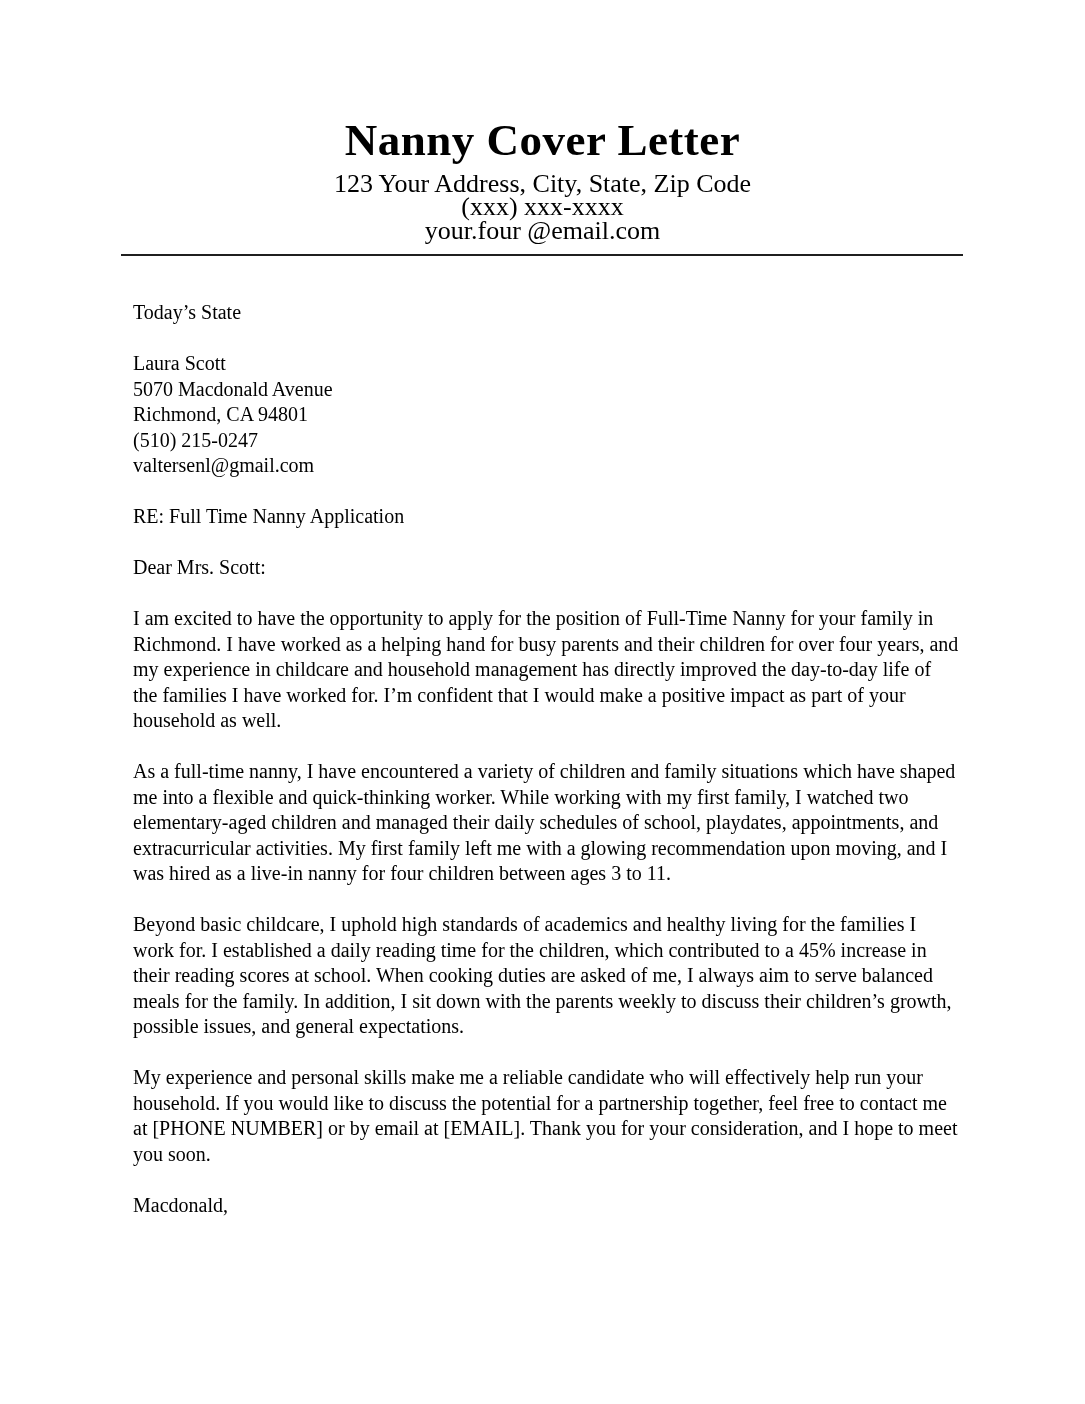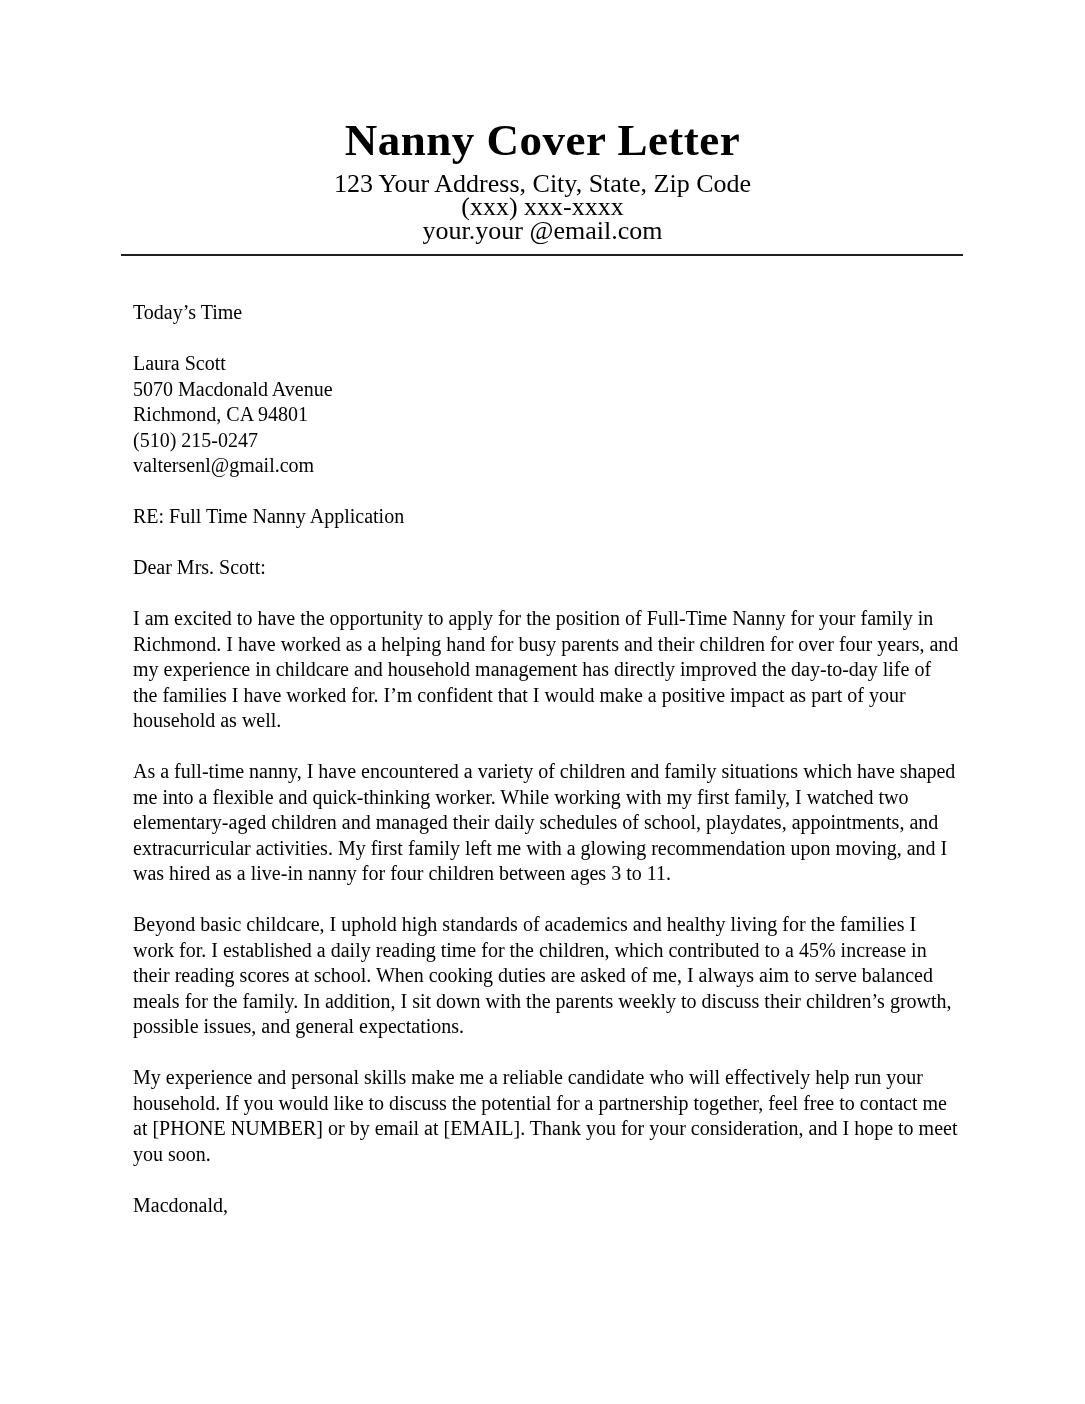--- a/index.html
+++ b/index.html
@@ -55,28 +55,28 @@
 </style>
 </head>
 <body>
 
 <div class="page">
 
   <header class="letterhead">
     <h1>Nanny Cover Letter</h1>
     <div class="sub">123 Your Address, City, State, Zip Code</div>
     <div class="sub">(xxx) xxx-xxxx</div>
-    <div class="sub">your.your @email.com</div>
+    <div class="sub">your.four @email.com</div>
   </header>
 
   <hr class="header-divider">
 
   <main class="letter-body">
 
-    <p>Today’s Time</p>
+    <p>Today’s State</p>
 
     <div class="block">
       <div>Laura Scott</div>
       <div>5070 Macdonald Avenue</div>
       <div>Richmond, CA 94801</div>
       <div>(510) 215-0247</div>
       <div>valtersenl@gmail.com</div>
     </div>
 
     <p>RE: Full Time Nanny Application</p>

